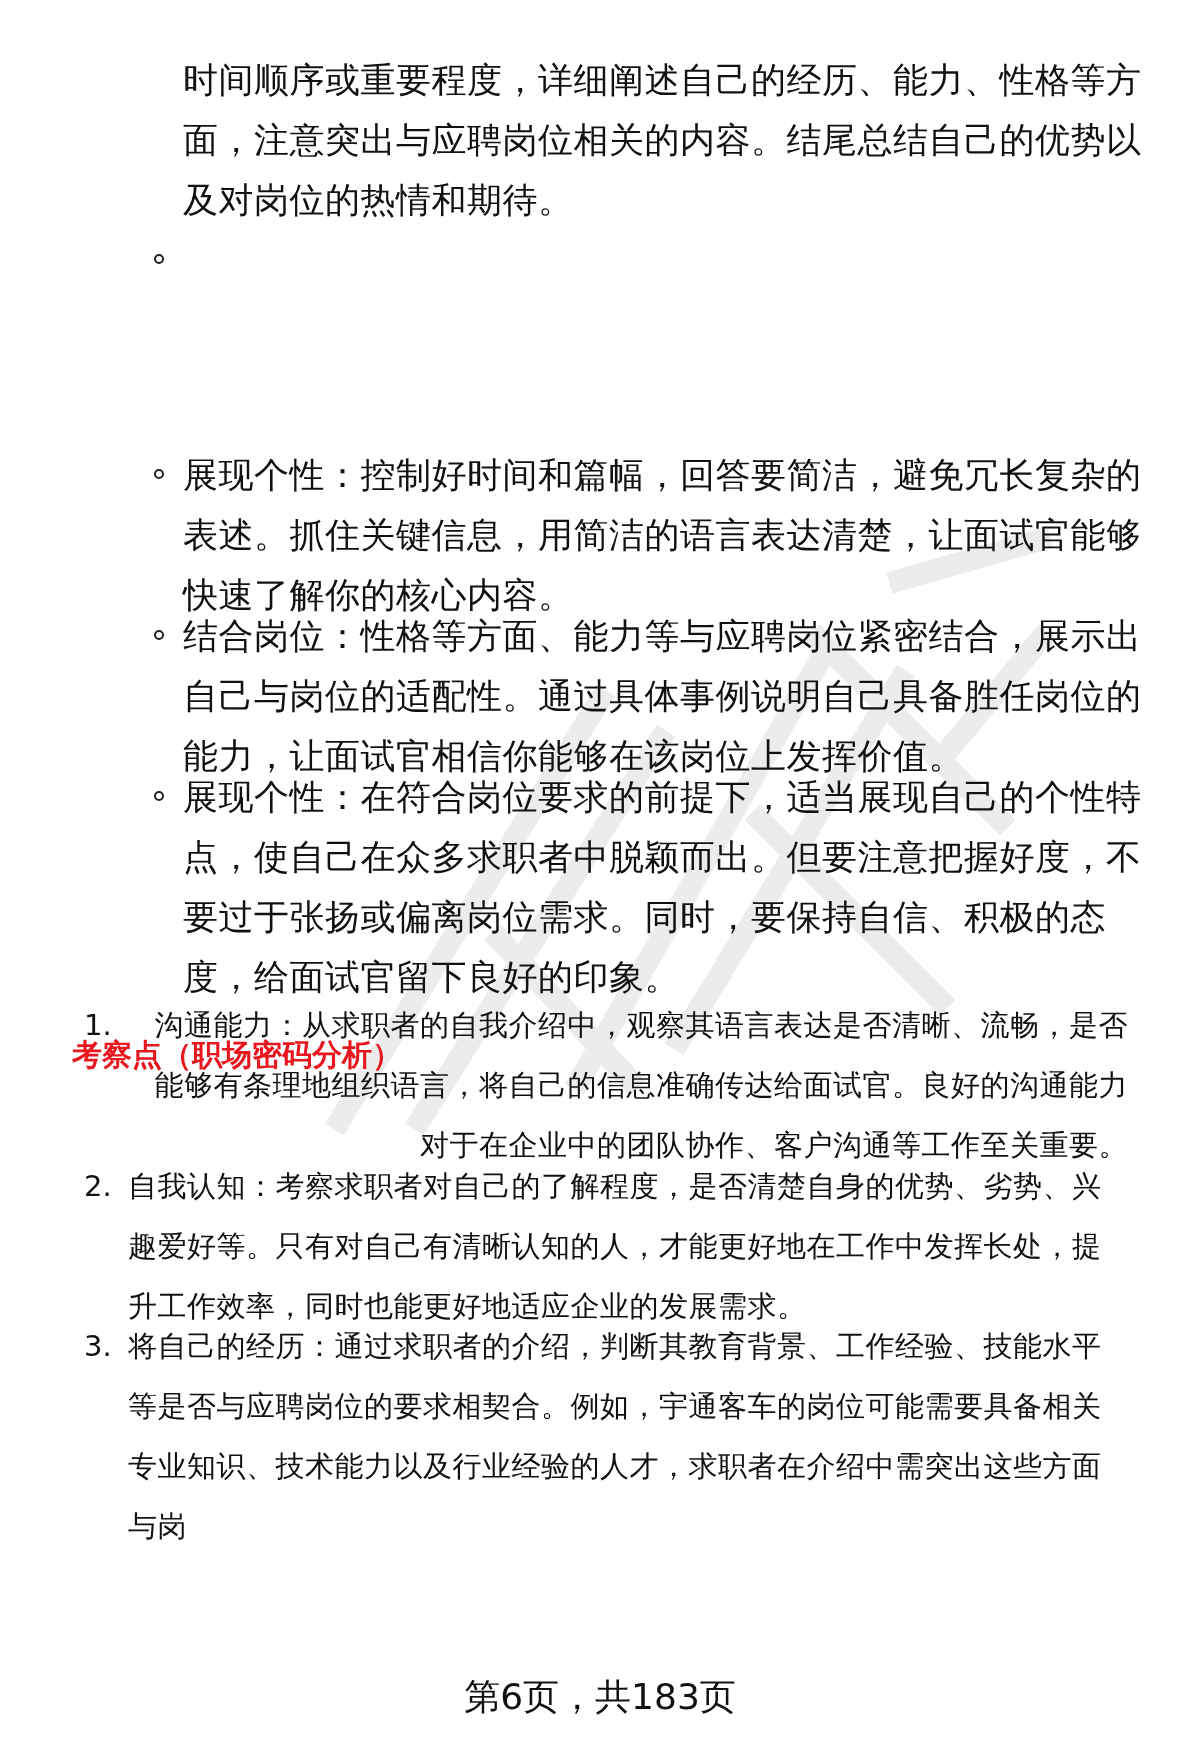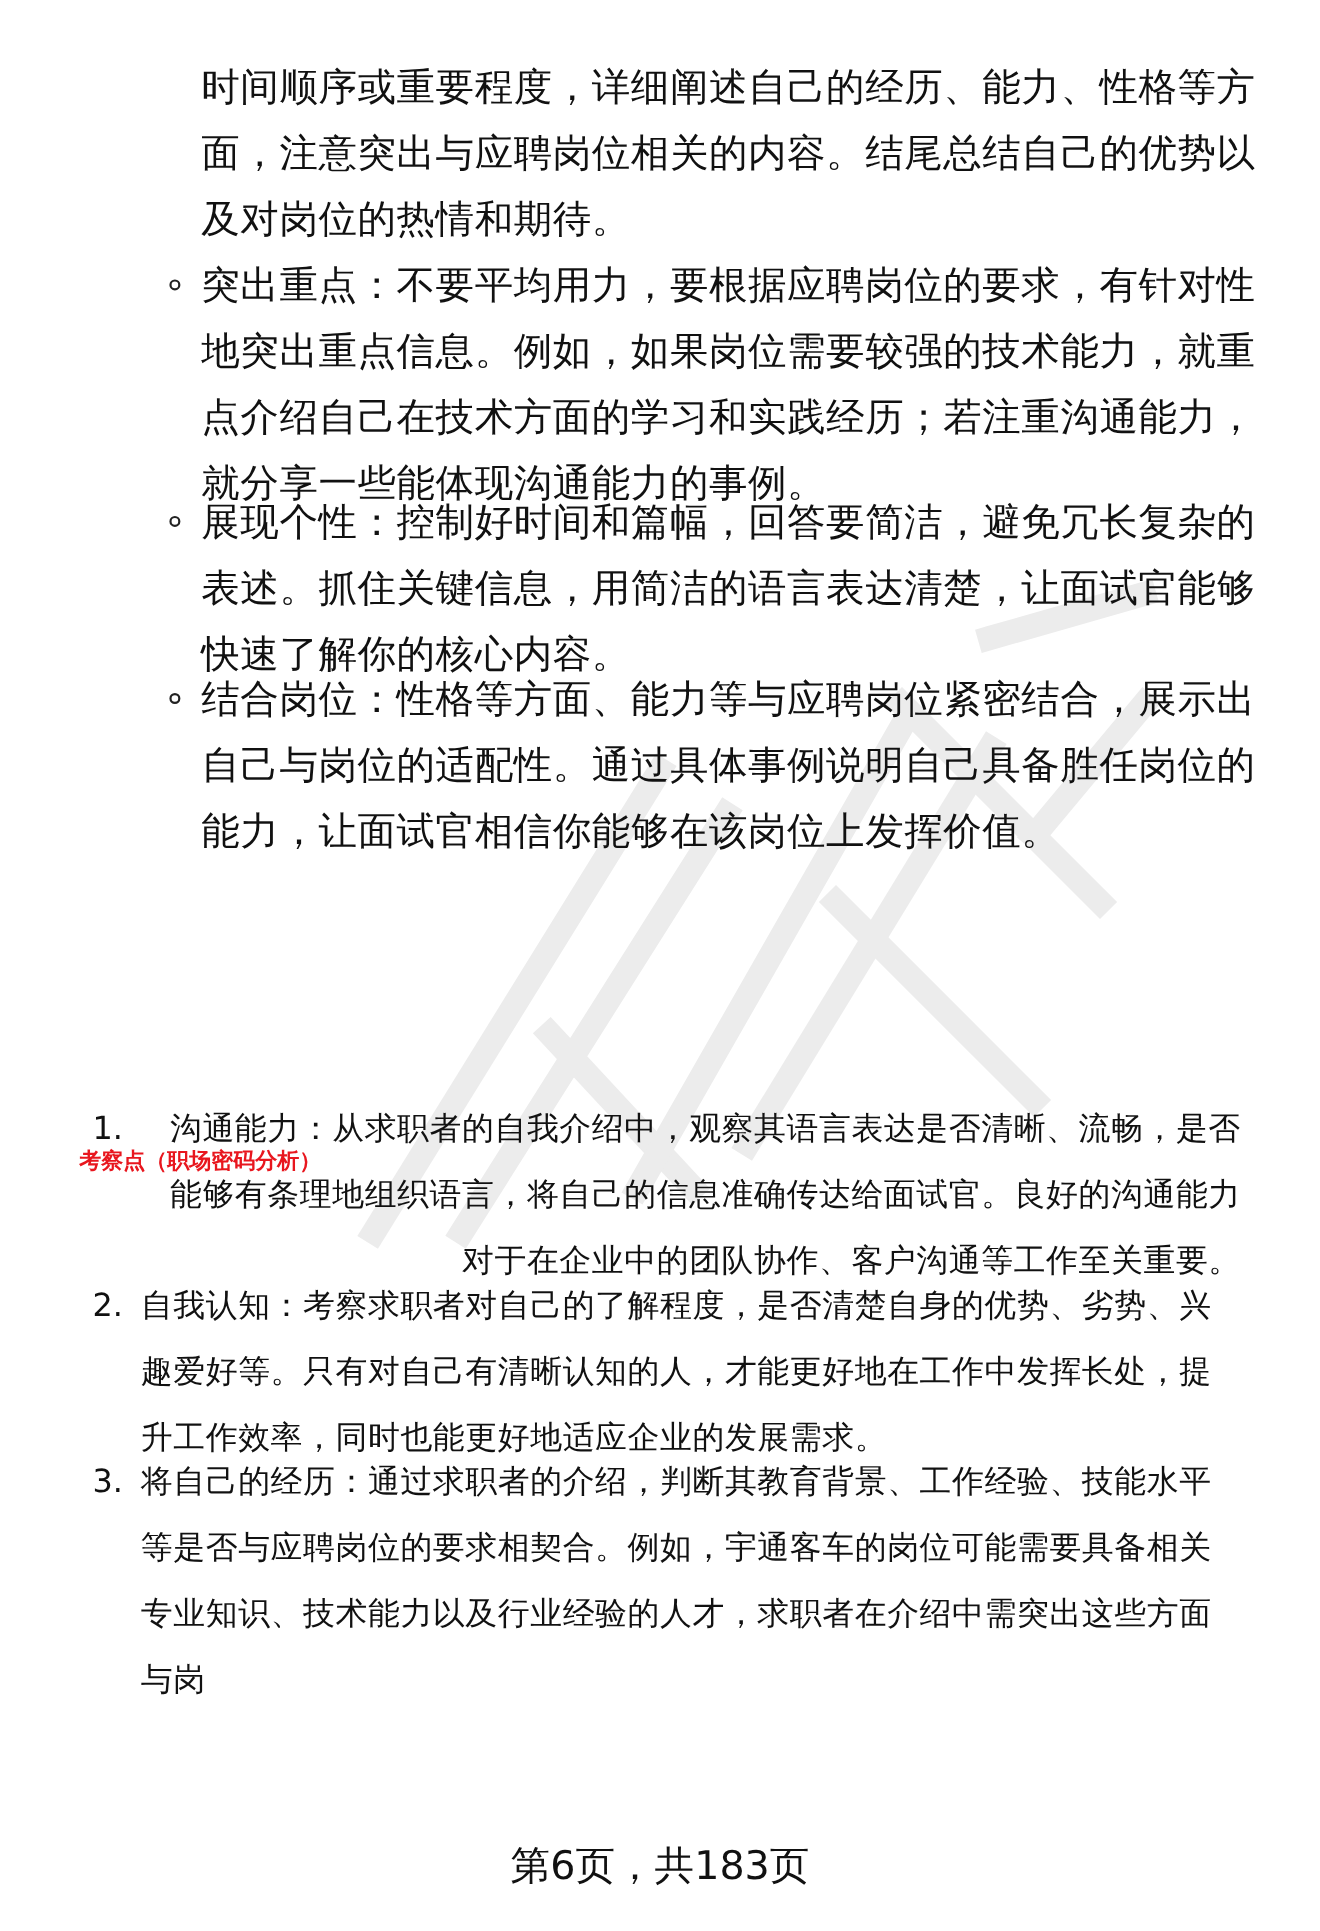--- a/index.html
+++ b/index.html
@@ -52,21 +52,21 @@
       left: 33px;
       width: 985px;
       font-size: 35px;
       line-height: 60px;
       letter-spacing: 0.5px;
     }
     .section-heading {
       position: absolute;
       left: 72px;
       top: 1030px;
-      font-size: 20px;
+      font-size: 30px;
       line-height: 50px;
       font-weight: bold;
       color: #e8161e;
     }
     .num-block {
       position: absolute;
       left: 84px;
       width: 1060px;
     }
     .num-marker {
@@ -112,33 +112,36 @@
 </svg>
 
 <div class="page">
 
   <div class="bullet-block" style="top:50px; height:180px;">
     <div class="bullet-text" style="top:0;">时间顺序或重要程度，详细阐述自己的经历、能力、性格等方面，注意突出与应聘岗位相关的内容。结尾总结自己的优势以及对岗位的热情和期待。</div>
   </div>
 
   <div class="bullet-block" style="top:230px; height:240px;">
     <span class="bullet-marker"></span>
-    <div class="bullet-text" style="top:0;">突出重点：不要平均用力，要根据应聘岗位的要求，有针对性地突出重点信息。例如，如果岗位需要较强的技术能力，就重点介绍自己在技术方面的学习和实践经历；若注重沟通能力，就分享一些能体现沟通能力的事例。</div>
   </div>
 
   <div class="bullet-block" style="top:445px; height:180px;">
     <span class="bullet-marker"></span>
     <div class="bullet-text" style="top:0;">展现个性：控制好时间和篇幅，回答要简洁，避免冗长复杂的表述。抓住关键信息，用简洁的语言表达清楚，让面试官能够快速了解你的核心内容。</div>
   </div>
 
   <div class="bullet-block" style="top:606px; height:180px;">
     <span class="bullet-marker"></span>
     <div class="bullet-text" style="top:0;">结合岗位：性格等方面、能力等与应聘岗位紧密结合，展示出自己与岗位的适配性。通过具体事例说明自己具备胜任岗位的能力，让面试官相信你能够在该岗位上发挥价值。</div>
   </div>
 
+  <div class="bullet-block" style="top:767px; height:180px;">
+    <span class="bullet-marker"></span>
+    <div class="bullet-text" style="top:0;">展现个性：在符合岗位要求的前提下，适当展现自己的个性特点，使自己在众多求职者中脱颖而出。但要注意把握好度，不要过于张扬或偏离岗位需求。同时，要保持自信、积极的态度，给面试官留下良好的印象。</div>
+  </div>
 
   <div class="section-heading">考察点（职场密码分析）</div>
 
   <div class="num-block" style="top:995px; height:180px; left:84px;">
     <span class="num-marker" style="top:0;">1.</span>
     <div class="num-text" style="top:0;text-align:right;">沟通能力：从求职者的自我介绍中，观察其语言表达是否清晰、流畅，是否能够有条理地组织语言，将自己的信息准确传达给面试官。良好的沟通能力对于在企业中的团队协作、客户沟通等工作至关重要。</div>
   </div>
 
   <div class="num-block" style="top:1156px; height:180px; left:84px;">
     <span class="num-marker" style="top:0;">2.</span>

